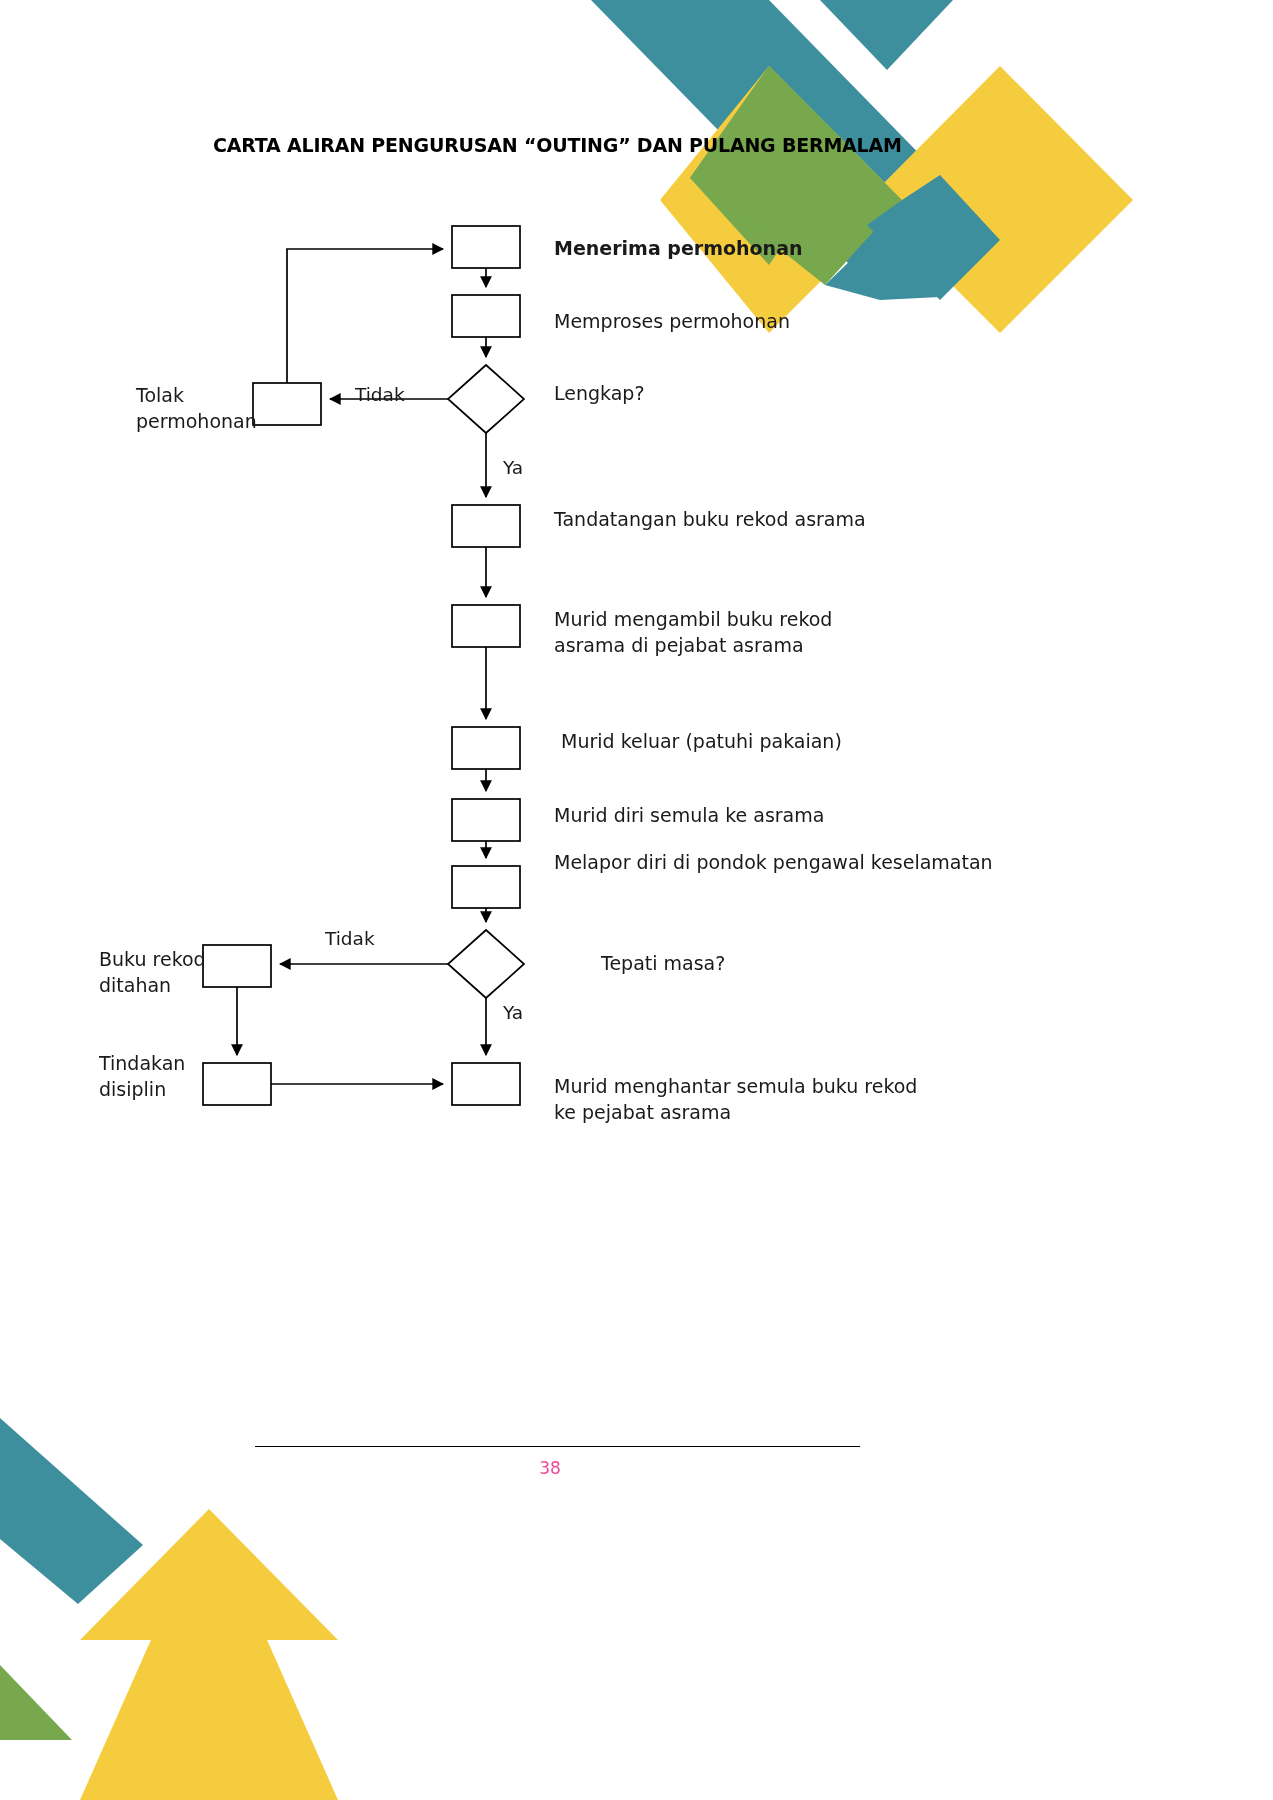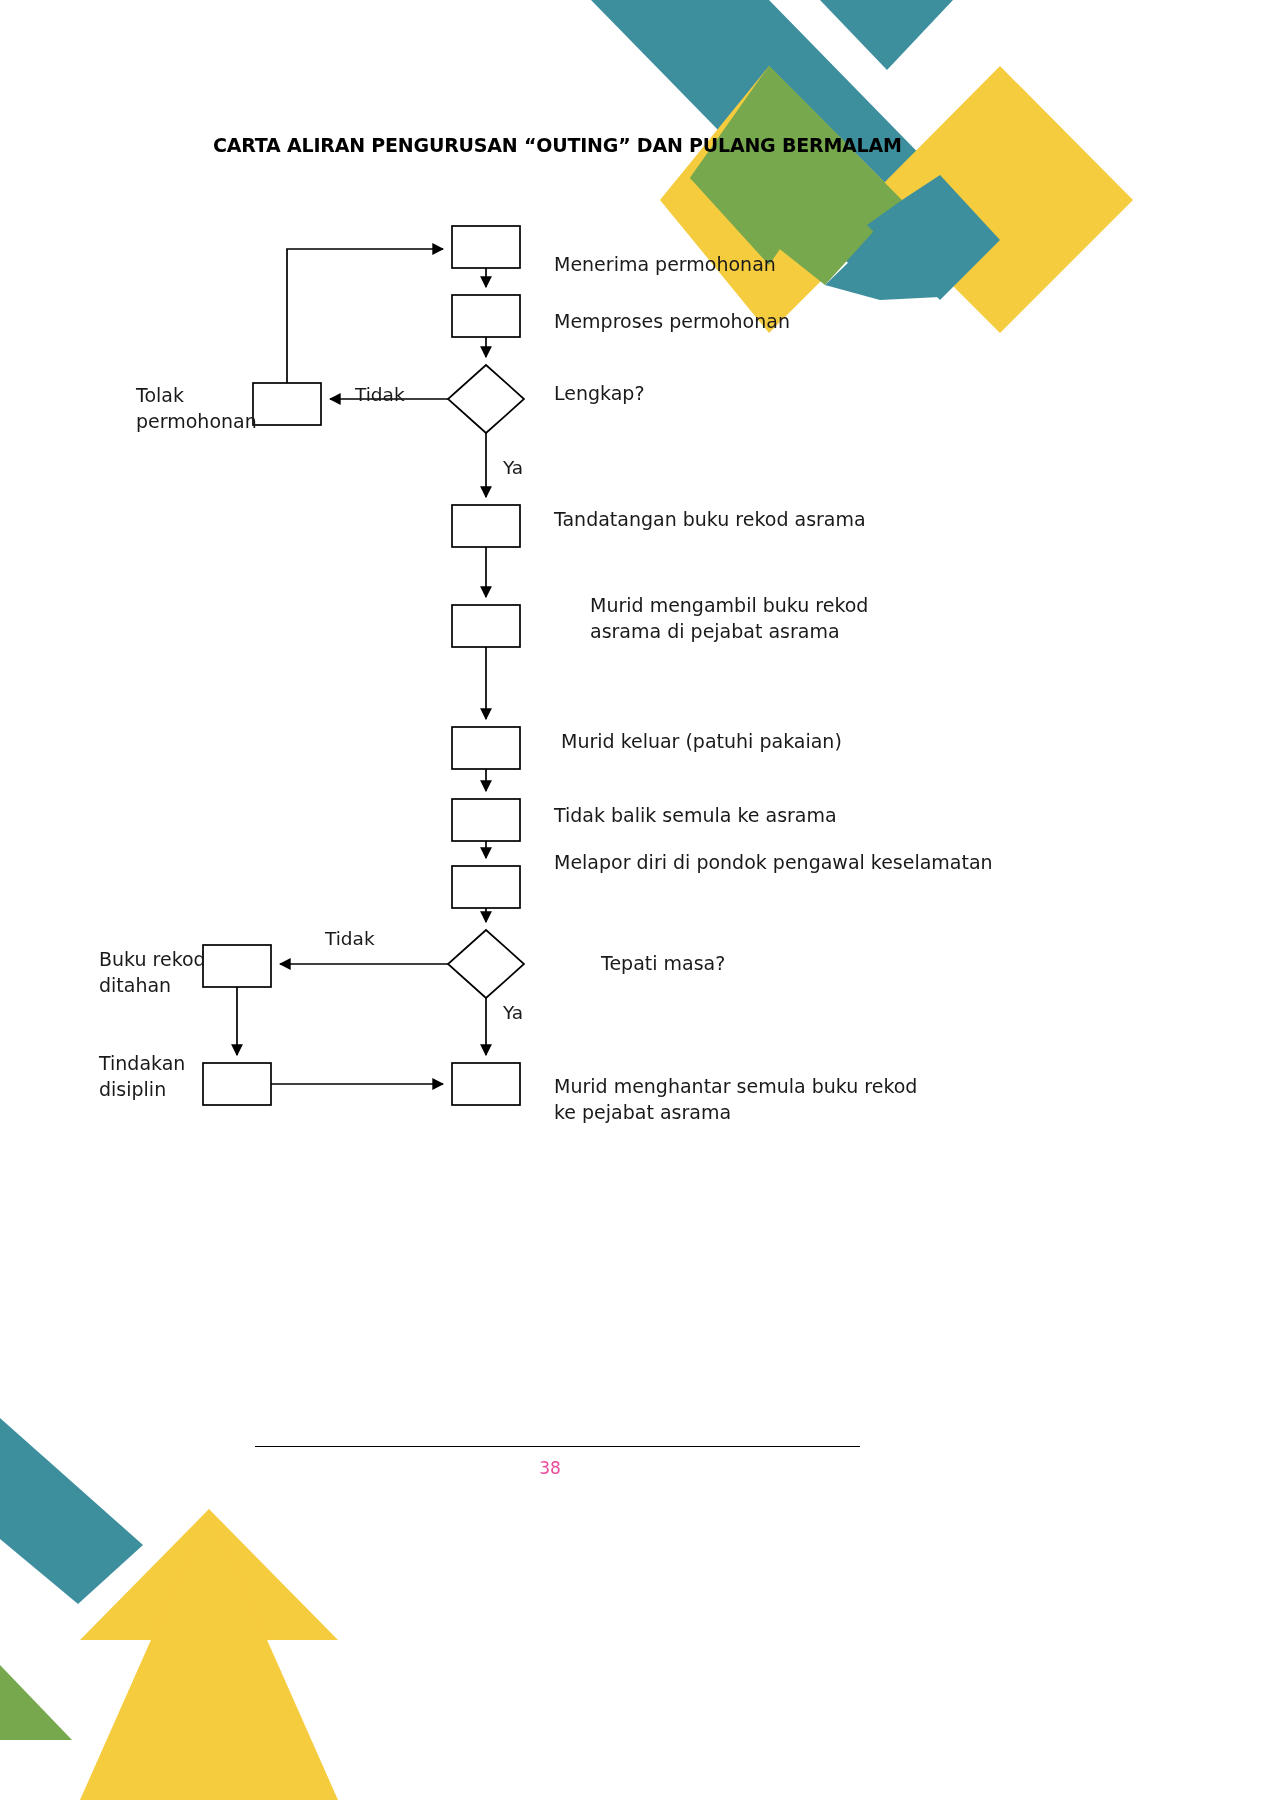--- a/index.html
+++ b/index.html
@@ -159,34 +159,34 @@
     <rect x="452" y="727" width="68" height="42"></rect>
     <rect x="452" y="799" width="68" height="42"></rect>
     <rect x="452" y="866" width="68" height="42"></rect>
     <polygon points="486,930 524,964 486,998 448,964"></polygon>
     <rect x="203" y="945" width="68" height="42"></rect>
     <rect x="203" y="1063" width="68" height="42"></rect>
     <rect x="452" y="1063" width="68" height="42"></rect>
   </g>
 </svg>
 
-<div class="label" style="left:554px; top:251px;">Menerima permohonan</div>
+<div class="label" style="left:554px; top:235px;font-weight:bold;">Menerima permohonan</div>
 
 <div class="label" style="left:554px; top:308px;">Memproses permohonan</div>
 
 <div class="label" style="left:554px; top:380px;">Lengkap?</div>
 
 <div class="label" style="left:554px; top:506px;">Tandatangan buku rekod asrama</div>
 
-<div class="label" style="left:554px; top:592px;margin-left:36px;">Murid mengambil buku rekod
+<div class="label" style="left:554px; top:606px;">Murid mengambil buku rekod
 asrama di pejabat asrama</div>
 
 <div class="label" style="left:561px; top:728px;">Murid keluar (patuhi pakaian)</div>
 
-<div class="label" style="left:554px; top:802px;">Tidak balik semula ke asrama</div>
+<div class="label" style="left:554px; top:802px;">Murid diri semula ke asrama</div>
 
 <div class="label" style="left:554px; top:849px;">Melapor diri di pondok pengawal keselamatan</div>
 
 <div class="label" style="left:554px; top:950px;margin-left:47px;">Tepati masa?</div>
 
 <div class="label" style="left:554px; top:1073px;">Murid menghantar semula buku rekod
  ke pejabat asrama</div>
 
 <div class="label" style="left:136px; top:382px;">Tolak
 permohonan</div>

